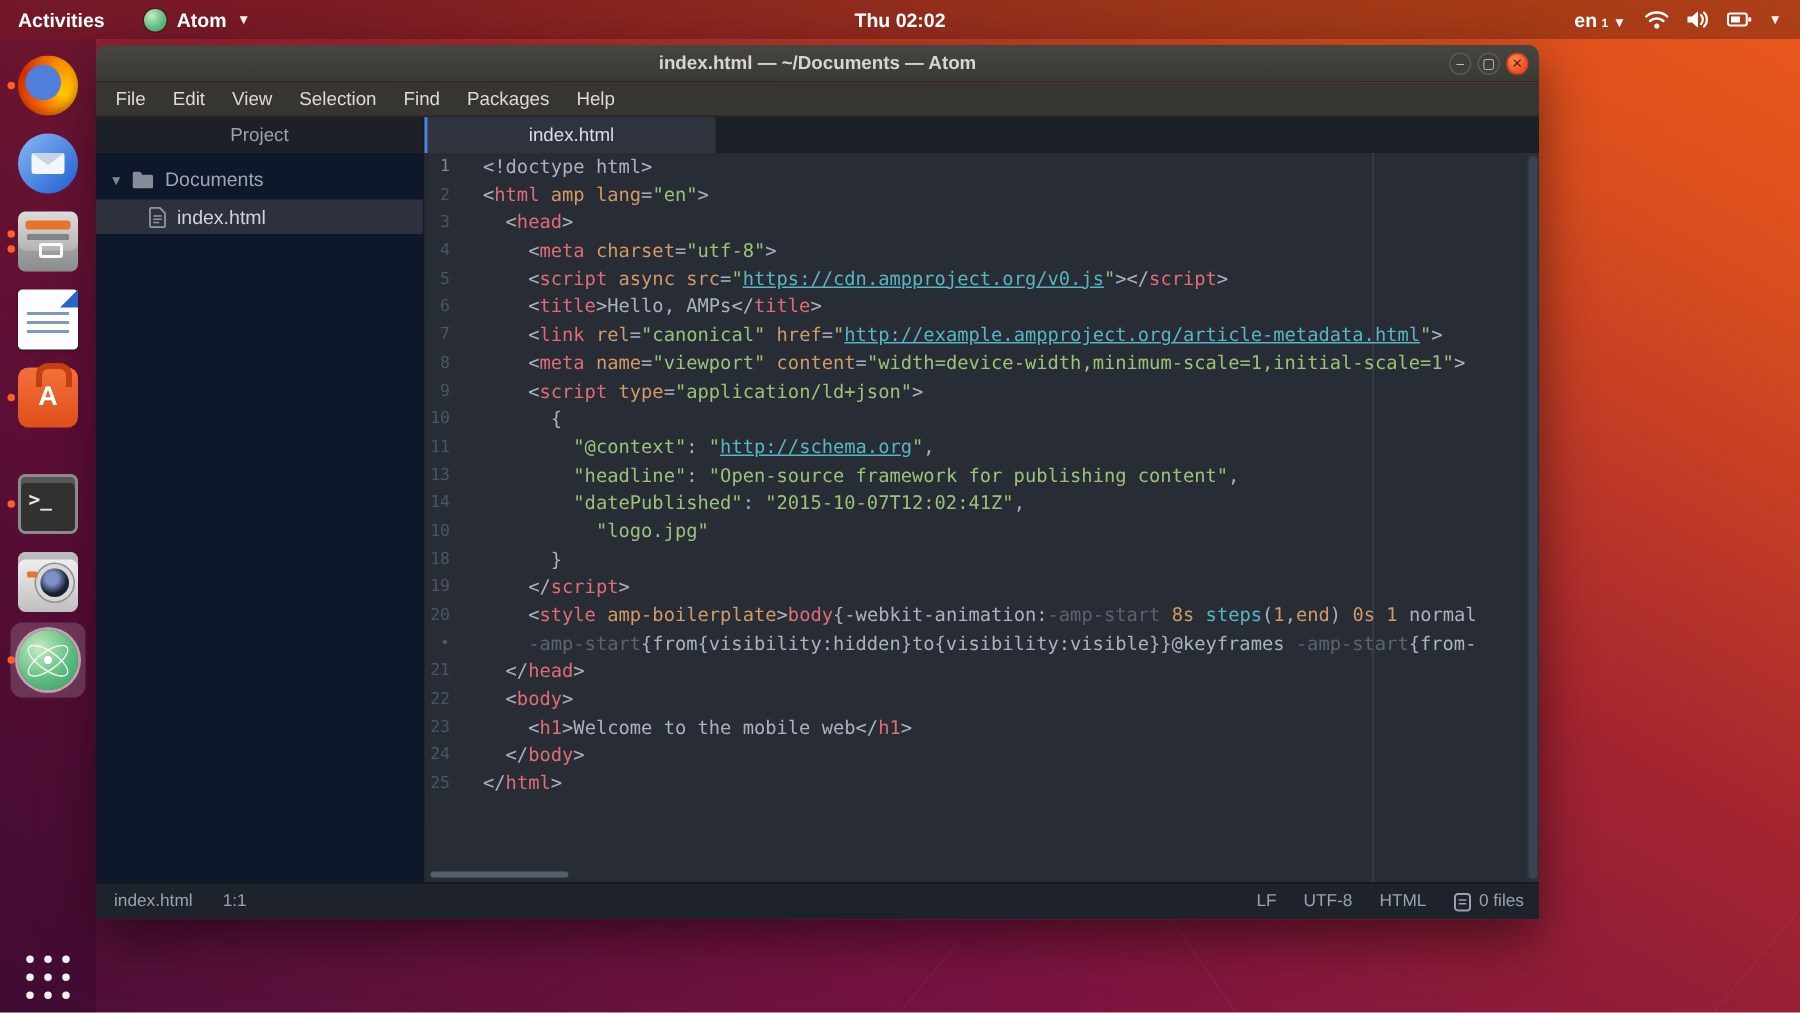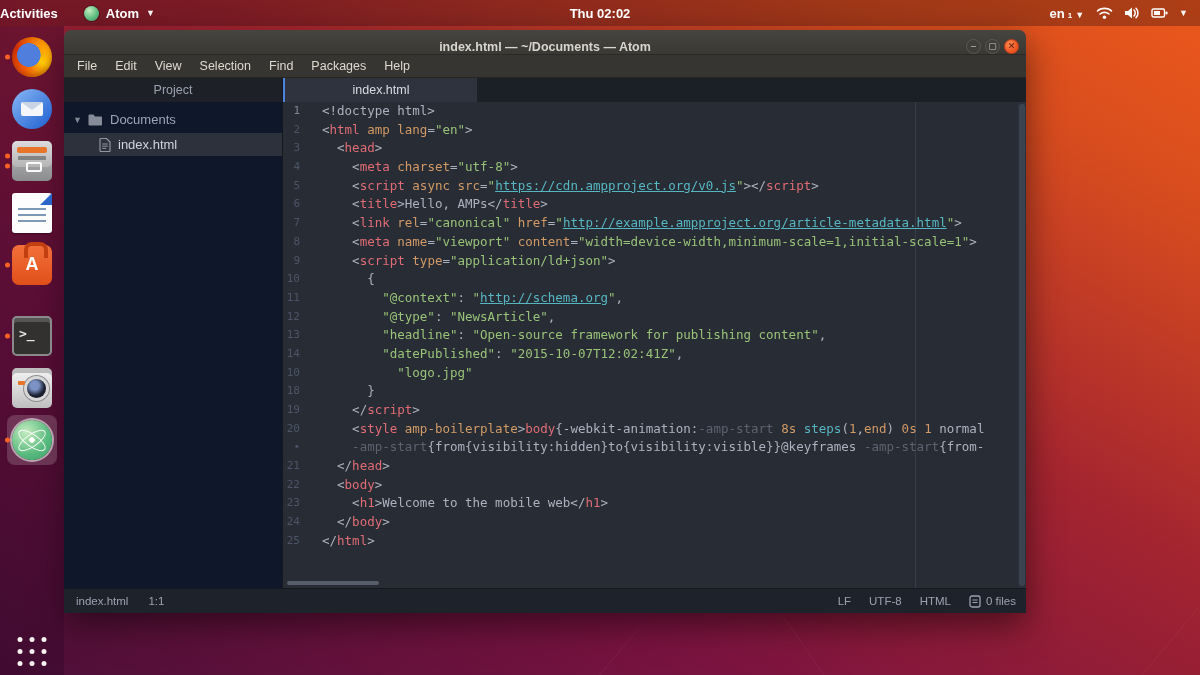--- a/index.html
+++ b/index.html
@@ -5,21 +5,21 @@
   *{box-sizing:border-box;margin:0;padding:0}
   html,body{width:1200px;height:675px;overflow:hidden}
   body{font-family:"Liberation Sans","DejaVu Sans",sans-serif;position:relative;
        background:linear-gradient(to top right,#4b0f37 0%,#7a1340 30%,#a32430 58%,#d84d1e 85%,#ec581c 100%);}
   
   .wp-line{position:absolute;background:rgba(255,255,255,.045);pointer-events:none}
 
   
   .topbar{position:absolute;top:0;left:0;right:0;height:26px;background:rgba(30,6,10,.30);
           display:flex;align-items:center;color:#fff;font-size:13px;font-weight:700;z-index:50}
-  .tb-left{display:flex;align-items:center;gap:26px;}
+  .tb-left{display:flex;align-items:center;gap:26px;margin-left:12px}
   .atom-ind{display:flex;align-items:center;gap:7px}
   .atom-dot-sm{width:15px;height:15px;border-radius:50%;
       background:radial-gradient(circle at 35% 30%,#c4ecbf,#57b97d 60%,#3f9e66);box-shadow:0 0 0 1px rgba(0,0,0,.25)}
   .chev{font-size:9px;opacity:.95}
   .tb-clock{position:absolute;left:50%;transform:translateX(-50%);font-weight:700}
   .tb-right{margin-left:auto;display:flex;align-items:flex-start;gap:12px;margin-right:12px}
   .inp-src{display:flex;align-items:baseline;gap:3px}
   .inp-src sub{font-size:8px}
   .tb-ico{display:inline-flex;align-items:center}
 
@@ -69,21 +69,21 @@
      border:1.6px solid rgba(255,255,255,.9);border-radius:50%}
   .ic-atom::before{transform:rotate(-35deg)}
   .ic-atom::after{transform:rotate(35deg)}
   .show-apps{position:absolute;bottom:9px;left:50%;transform:translateX(-50%);
      display:grid;grid-template-columns:repeat(3,5px);gap:7px}
   .show-apps i{width:5px;height:5px;border-radius:50%;background:#f4f1ee;display:block}
 
   
   .window{position:absolute;left:64px;top:30px;width:962px;height:583px;border-radius:7px 7px 0 0;overflow:hidden;
           box-shadow:0 12px 34px rgba(0,0,0,.5);display:flex;flex-direction:column;z-index:30}
-  .titlebar{height:25px;background:linear-gradient(#474540,#3a3934);display:flex;align-items:flex-end;position:relative;
+  .titlebar{height:25px;background:linear-gradient(#474540,#3a3934);display:flex;align-items:center;position:relative;
             border-bottom:1px solid #2b2a26}
   .title-text{position:absolute;left:0;right:0;text-align:center;color:#d8d5ce;font-size:12.5px;font-weight:700}
   .wctrl{margin-left:auto;display:flex;gap:4px;margin-right:7px;z-index:2}
   .wbtn{width:15px;height:15px;border-radius:50%;display:inline-flex;align-items:center;justify-content:center;
         font-size:9px;line-height:1;background:#403e39;border:1px solid #5c5953;color:#cfccc4;cursor:default}
   .wbtn.close{background:radial-gradient(circle at 35% 30%,#ff8a4e,#ee5322 65%);border-color:#c4401a;color:#5e1d08;font-weight:700}
   .menubar{height:23px;background:#373531;display:flex;align-items:center;padding-left:4px;border-bottom:1px solid #26251f}
   .mitem{color:#dedad2;font-size:12.5px;padding:0 9px}
 
   .main{flex:1;display:flex;min-height:0}
@@ -278,21 +278,20 @@
             <div class="crow"><span class="ln">2</span><span class="ctext"><span class="tk-p">&lt;</span><span class="tk-tag">html</span><span class="tk-p"> </span><span class="tk-attr">amp</span><span class="tk-p"> </span><span class="tk-attr">lang</span><span class="tk-p">=</span><span class="tk-str">"en"</span><span class="tk-p">&gt;</span></span></div>
             <div class="crow"><span class="ln">3</span><span class="ctext"><span class="tk-p">  &lt;</span><span class="tk-tag">head</span><span class="tk-p">&gt;</span></span></div>
             <div class="crow"><span class="ln">4</span><span class="ctext"><span class="tk-p">    &lt;</span><span class="tk-tag">meta</span><span class="tk-p"> </span><span class="tk-attr">charset</span><span class="tk-p">=</span><span class="tk-str">"utf-8"</span><span class="tk-p">&gt;</span></span></div>
             <div class="crow"><span class="ln">5</span><span class="ctext"><span class="tk-p">    &lt;</span><span class="tk-tag">script</span><span class="tk-p"> </span><span class="tk-attr">async</span><span class="tk-p"> </span><span class="tk-attr">src</span><span class="tk-p">=</span><span class="tk-str">"</span><span class="tk-url">https://cdn.ampproject.org/v0.js</span><span class="tk-str">"</span><span class="tk-p">&gt;&lt;/</span><span class="tk-tag">script</span><span class="tk-p">&gt;</span></span></div>
             <div class="crow"><span class="ln">6</span><span class="ctext"><span class="tk-p">    &lt;</span><span class="tk-tag">title</span><span class="tk-p">&gt;Hello, AMPs&lt;/</span><span class="tk-tag">title</span><span class="tk-p">&gt;</span></span></div>
             <div class="crow"><span class="ln">7</span><span class="ctext"><span class="tk-p">    &lt;</span><span class="tk-tag">link</span><span class="tk-p"> </span><span class="tk-attr">rel</span><span class="tk-p">=</span><span class="tk-str">"canonical"</span><span class="tk-p"> </span><span class="tk-attr">href</span><span class="tk-p">=</span><span class="tk-str">"</span><span class="tk-url">http://example.ampproject.org/article-metadata.html</span><span class="tk-str">"</span><span class="tk-p">&gt;</span></span></div>
             <div class="crow"><span class="ln">8</span><span class="ctext"><span class="tk-p">    &lt;</span><span class="tk-tag">meta</span><span class="tk-p"> </span><span class="tk-attr">name</span><span class="tk-p">=</span><span class="tk-str">"viewport"</span><span class="tk-p"> </span><span class="tk-attr">content</span><span class="tk-p">=</span><span class="tk-str">"width=device-width,minimum-scale=1,initial-scale=1"</span><span class="tk-p">&gt;</span></span></div>
             <div class="crow"><span class="ln">9</span><span class="ctext"><span class="tk-p">    &lt;</span><span class="tk-tag">script</span><span class="tk-p"> </span><span class="tk-attr">type</span><span class="tk-p">=</span><span class="tk-str">"application/ld+json"</span><span class="tk-p">&gt;</span></span></div>
             <div class="crow"><span class="ln">10</span><span class="ctext"><span class="tk-p">      {</span></span></div>
             <div class="crow"><span class="ln">11</span><span class="ctext"><span class="tk-p">        </span><span class="tk-str">"@context"</span><span class="tk-p">: </span><span class="tk-str">"</span><span class="tk-url">http://schema.org</span><span class="tk-str">"</span><span class="tk-p">,</span></span></div>
-            <div class="crow"><span class="ln">12</span><span class="ctext"><span class="tk-p">        </span><span class="tk-str">"@type"</span><span class="tk-p">: </span><span class="tk-str">"NewsArticle"</span><span class="tk-p">,</span></span></div>
             <div class="crow"><span class="ln">13</span><span class="ctext"><span class="tk-p">        </span><span class="tk-str">"headline"</span><span class="tk-p">: </span><span class="tk-str">"Open-source framework for publishing content"</span><span class="tk-p">,</span></span></div>
             <div class="crow"><span class="ln">14</span><span class="ctext"><span class="tk-p">        </span><span class="tk-str">"datePublished"</span><span class="tk-p">: </span><span class="tk-str">"2015-10-07T12:02:41Z"</span><span class="tk-p">,</span></span></div>
             <div class="crow"><span class="ln">10</span><span class="ctext"><span class="tk-p">          </span><span class="tk-str">"logo.jpg"</span></span></div>
             <div class="crow"><span class="ln">18</span><span class="ctext"><span class="tk-p">      }</span></span></div>
             <div class="crow"><span class="ln">19</span><span class="ctext"><span class="tk-p">    &lt;/</span><span class="tk-tag">script</span><span class="tk-p">&gt;</span></span></div>
             <div class="crow"><span class="ln">20</span><span class="ctext"><span class="tk-p">    &lt;</span><span class="tk-tag">style</span><span class="tk-p"> </span><span class="tk-attr">amp-boilerplate</span><span class="tk-p">&gt;</span><span class="tk-tag">body</span><span class="tk-p">{-webkit-animation:</span><span class="tk-dim">-amp-start</span><span class="tk-p"> </span><span class="tk-num">8s</span><span class="tk-p"> </span><span class="tk-fn">steps</span><span class="tk-p">(</span><span class="tk-num">1</span><span class="tk-p">,</span><span class="tk-num">end</span><span class="tk-p">) </span><span class="tk-num">0s</span><span class="tk-p"> </span><span class="tk-num">1</span><span class="tk-p"> normal</span></span></div>
             <div class="crow"><span class="ln">•</span><span class="ctext"><span class="tk-p">    </span><span class="tk-dim">-amp-start</span><span class="tk-p">{from{visibility:hidden}to{visibility:visible}}@keyframes </span><span class="tk-dim">-amp-start</span><span class="tk-p">{from-</span></span></div>
             <div class="crow"><span class="ln">21</span><span class="ctext"><span class="tk-p">  &lt;/</span><span class="tk-tag">head</span><span class="tk-p">&gt;</span></span></div>
             <div class="crow"><span class="ln">22</span><span class="ctext"><span class="tk-p">  &lt;</span><span class="tk-tag">body</span><span class="tk-p">&gt;</span></span></div>
             <div class="crow"><span class="ln">23</span><span class="ctext"><span class="tk-p">    &lt;</span><span class="tk-tag">h1</span><span class="tk-p">&gt;Welcome to the mobile web&lt;/</span><span class="tk-tag">h1</span><span class="tk-p">&gt;</span></span></div>

